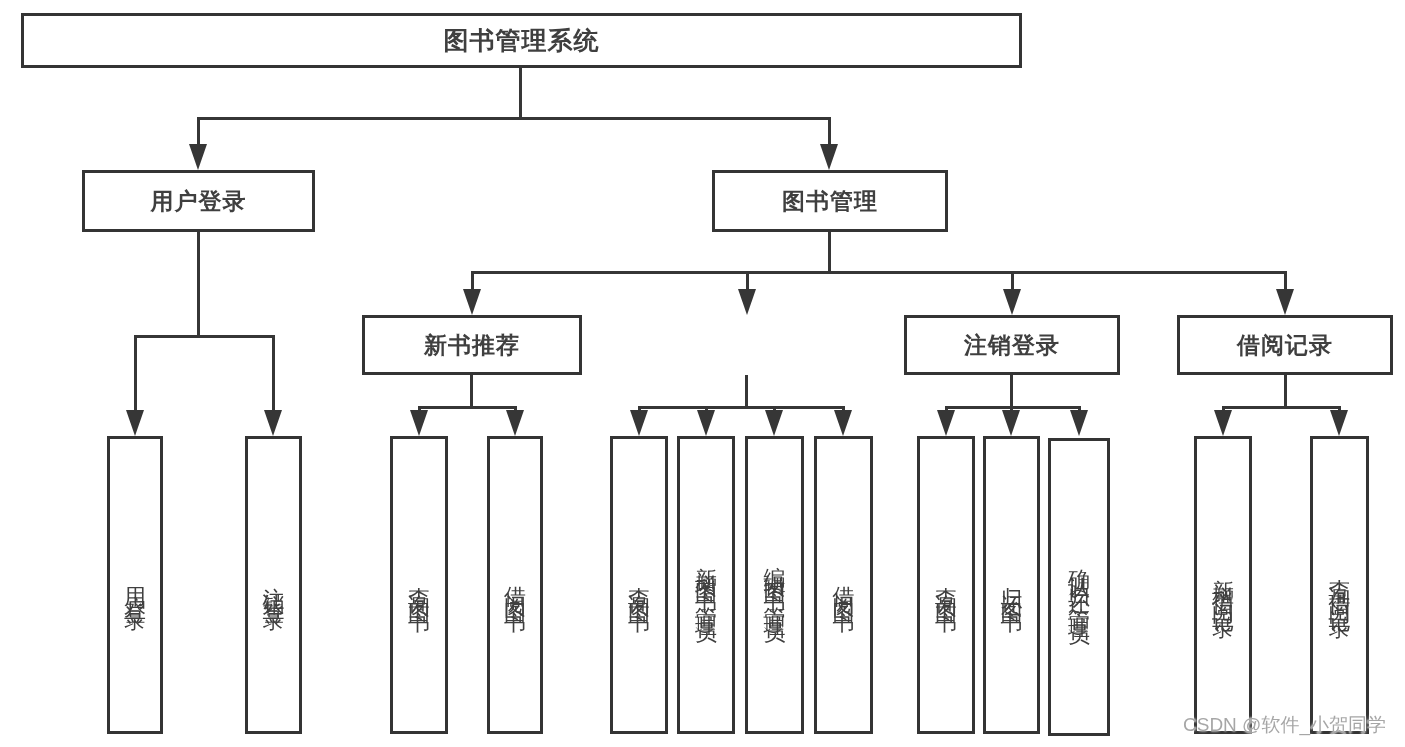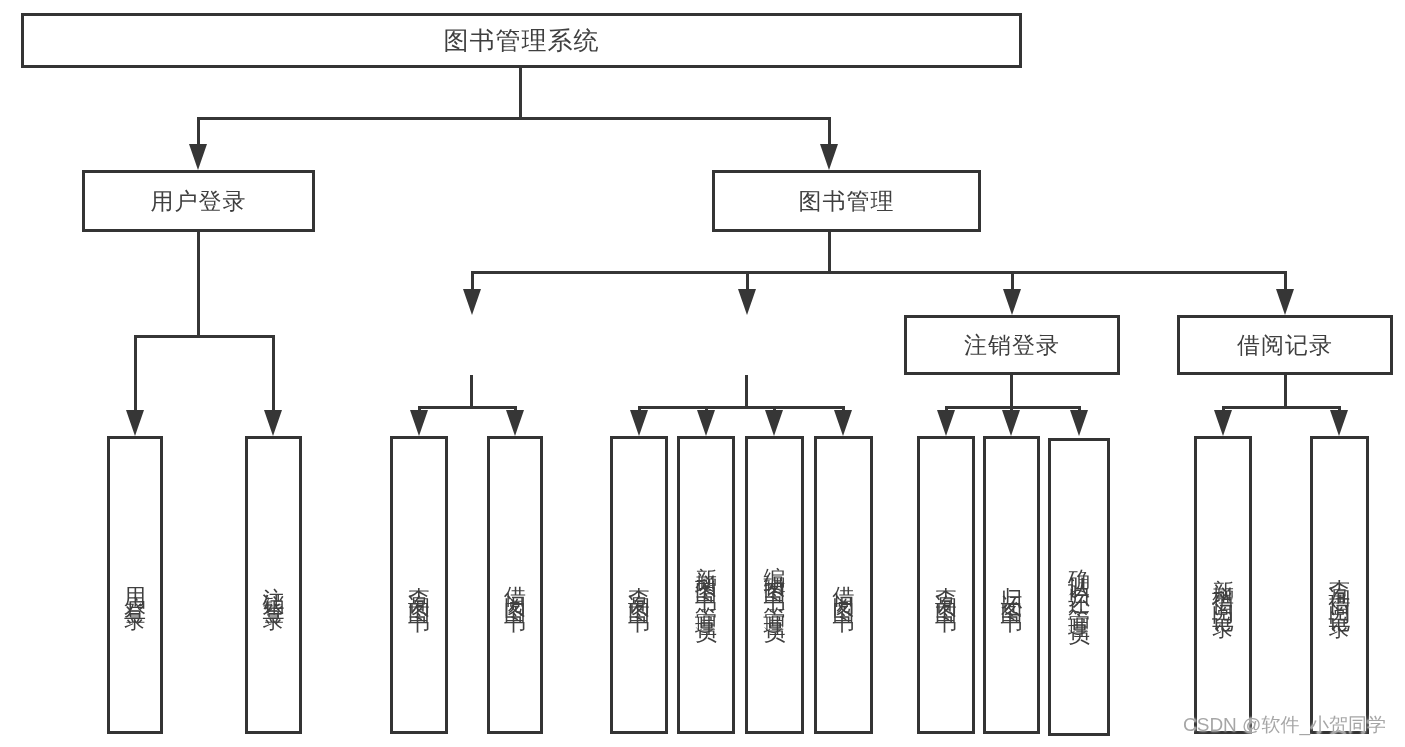--- a/index.html
+++ b/index.html
@@ -20,21 +20,21 @@
   .hbox, .vbox {
     position: absolute;
     background: #ffffff;
     border: 3px solid #343434;
     box-sizing: border-box;
     display: flex;
     align-items: center;
     justify-content: center;
     color: #3f3f3f;
   }
-  .hbox { font-size: 23px; letter-spacing: 1px; }
+  .hbox { font-size: 23px; letter-spacing: 1px; font-weight: bold; }
   .hbox.root { font-size: 25px; }
   .vbox { font-size: 22px; }
   .vbox span {
     writing-mode: vertical-rl;
     text-orientation: mixed;
     letter-spacing: 8px;
     line-height: 1;
   }
   
   .hline, .vline {
@@ -75,21 +75,21 @@
   <div class="vline" style="left:519px;top:68px;height:51px;"></div>
   <div class="hline" style="left:197px;top:117px;width:634px;"></div>
   <div class="vline" style="left:197px;top:117px;height:28px;"></div>
   <div class="arrow" style="left:189px;top:144px;"></div>
   <div class="vline" style="left:828px;top:117px;height:28px;"></div>
   <div class="arrow" style="left:820px;top:144px;"></div>
 
   <div class="hbox" style="left:82px;top:170px;width:233px;height:62px;">
     <span>用户登录</span>
   </div>
-  <div class="hbox" style="left:712px;top:170px;width:269px;height:62px;">
+  <div class="hbox" style="left:712px;top:170px;width:236px;height:62px;">
     <span>图书管理</span>
   </div>
 
   <div class="vline" style="left:197px;top:232px;height:106px;"></div>
   <div class="hline" style="left:134px;top:335px;width:141px;"></div>
   <div class="vline" style="left:134px;top:335px;height:78px;"></div>
   <div class="arrow" style="left:126px;top:410px;"></div>
   <div class="vline" style="left:272px;top:335px;height:78px;"></div>
   <div class="arrow" style="left:264px;top:410px;"></div>
 
@@ -97,20 +97,23 @@
   <div class="hline" style="left:471px;top:271px;width:816px;"></div>
   <div class="vline" style="left:471px;top:271px;height:22px;"></div>
   <div class="arrow" style="left:463px;top:289px;"></div>
   <div class="vline" style="left:746px;top:271px;height:22px;"></div>
   <div class="arrow" style="left:738px;top:289px;"></div>
   <div class="vline" style="left:1011px;top:271px;height:22px;"></div>
   <div class="arrow" style="left:1003px;top:289px;"></div>
   <div class="vline" style="left:1284px;top:271px;height:22px;"></div>
   <div class="arrow" style="left:1276px;top:289px;"></div>
 
+  <div class="hbox" style="left:362px;top:315px;width:220px;height:60px;">
+    <span>新书推荐</span>
+  </div>
   <div class="hbox" style="left:904px;top:315px;width:216px;height:60px;">
     <span>注销登录</span>
   </div>
   <div class="hbox" style="left:1177px;top:315px;width:216px;height:60px;">
     <span>借阅记录</span>
   </div>
 
   <div class="vline" style="left:470px;top:375px;height:34px;"></div>
   <div class="hline" style="left:418px;top:406px;width:99px;"></div>
   <div class="vline" style="left:418px;top:406px;height:8px;"></div>

